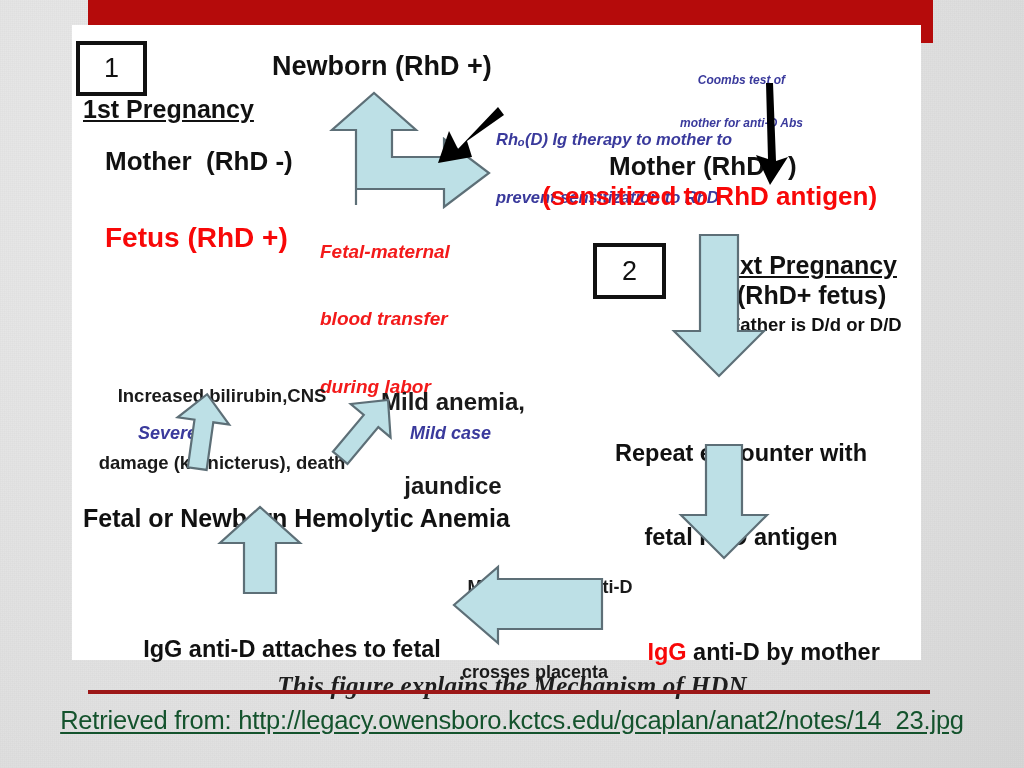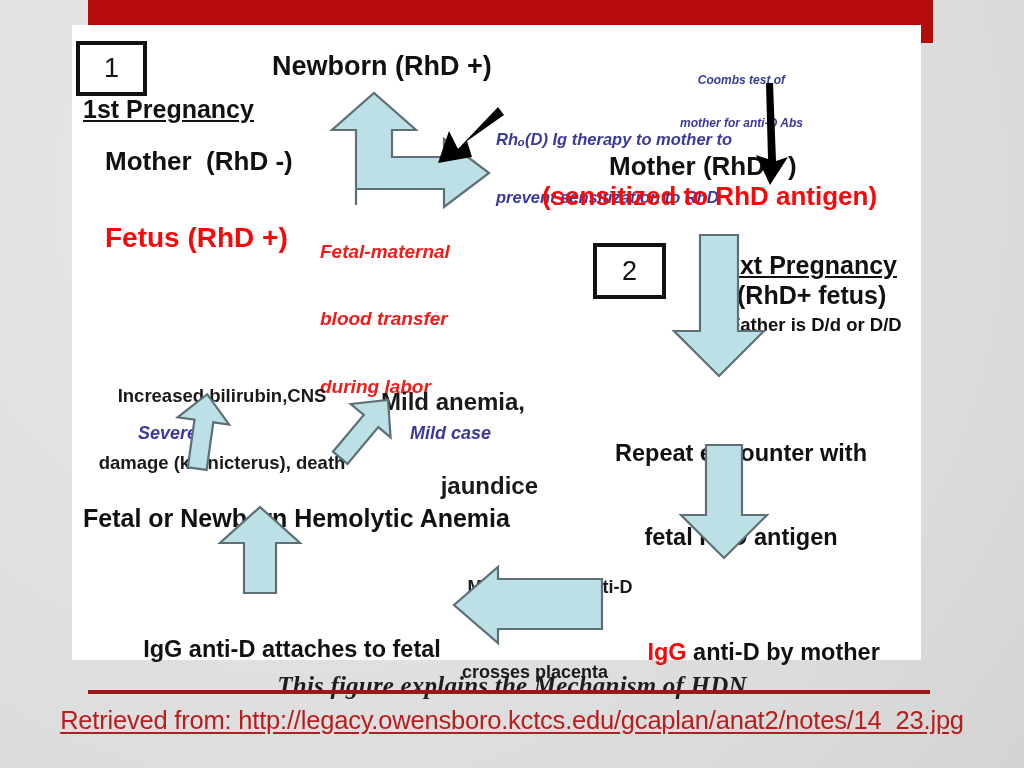--- a/index.html
+++ b/index.html
@@ -56,21 +56,21 @@
   #caption{
     position:absolute;left:0;top:664px;width:1024px;text-align:center;
     font-family:"Liberation Serif", serif;font-style:italic;font-weight:bold;
     font-size:25px;color:#1e1e1e;letter-spacing:.2px;margin-top:8px;
   }
   #caption-rule{
     position:absolute;left:88px;top:690px;width:842px;height:4px;background:#9c1717;
   }
   #source-link{
     position:absolute;left:0;top:706px;width:1024px;text-align:center;
-    font-size:25.5px;color:#b91c1c;letter-spacing:-.2px;
+    font-size:25.5px;color:#14532d;letter-spacing:-.2px;
   }
   #source-link span{
     text-decoration:underline;text-underline-offset:3px;
   }
 </style>
 </head>
 <body>
 
 <div id="slide-bg"></div>
 
@@ -146,21 +146,21 @@
 
   <div class="txt blue" style="left:338px;top:398px;font-size:18px;">Mild case</div>
 
   <div class="txt blki ctr" style="left:20px;top:320px;width:260px;font-size:18.5px;">
     <div>Increased bilirubin,CNS</div>
     <div style="margin-top:4px;">damage (kernicterus), death</div>
   </div>
 
   <div class="txt blki ctr" style="left:296px;top:310px;width:170px;font-size:24px;">
     <div>Mild anemia,</div>
-    <div style="margin-top:4px;text-align:right;">jaundice</div>
+    <div style="margin-top:4px;">jaundice</div>
   </div>
 
   <div class="arrow-wrap" style="left:232px;top:60px;">
     <svg width="200" height="140" viewBox="0 0 200 140">
       <path class="ap" d="M 52 120 L 52 45 L 28 45 L 70 8 L 112 45 L 88 45 L 88 72 L 140 72 L 140 54 L 185 88 L 140 122 L 140 104 L 52 104 Z"></path>
     </svg>
   </div>
 
   <div class="arrow-wrap" style="left:356px;top:78px;">
     <svg width="80" height="70" viewBox="0 0 80 70">

